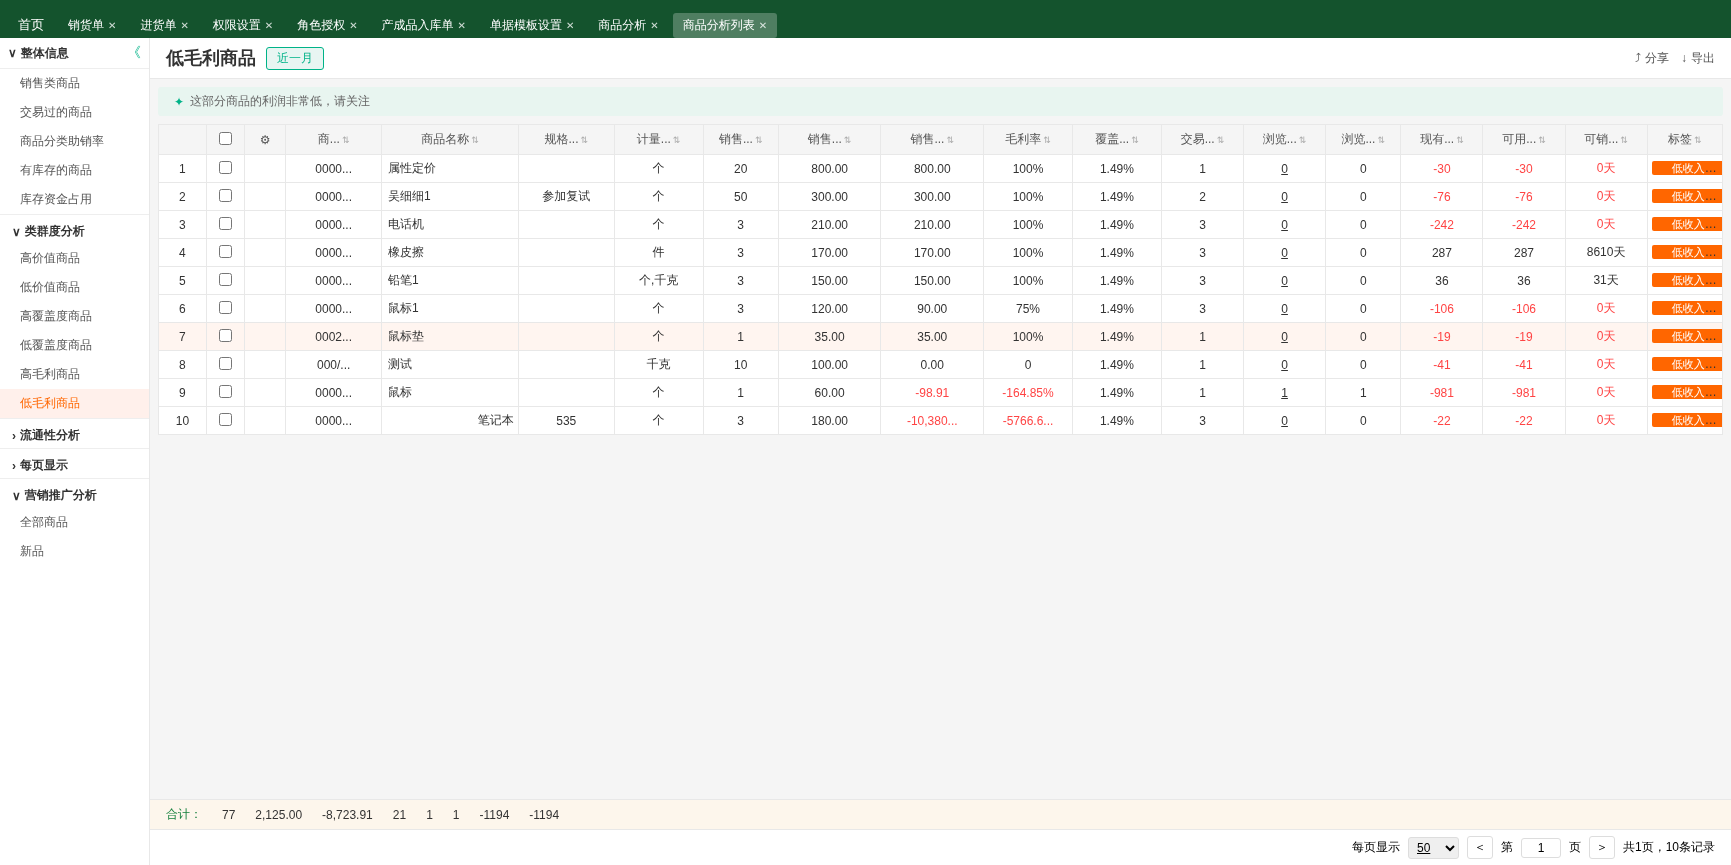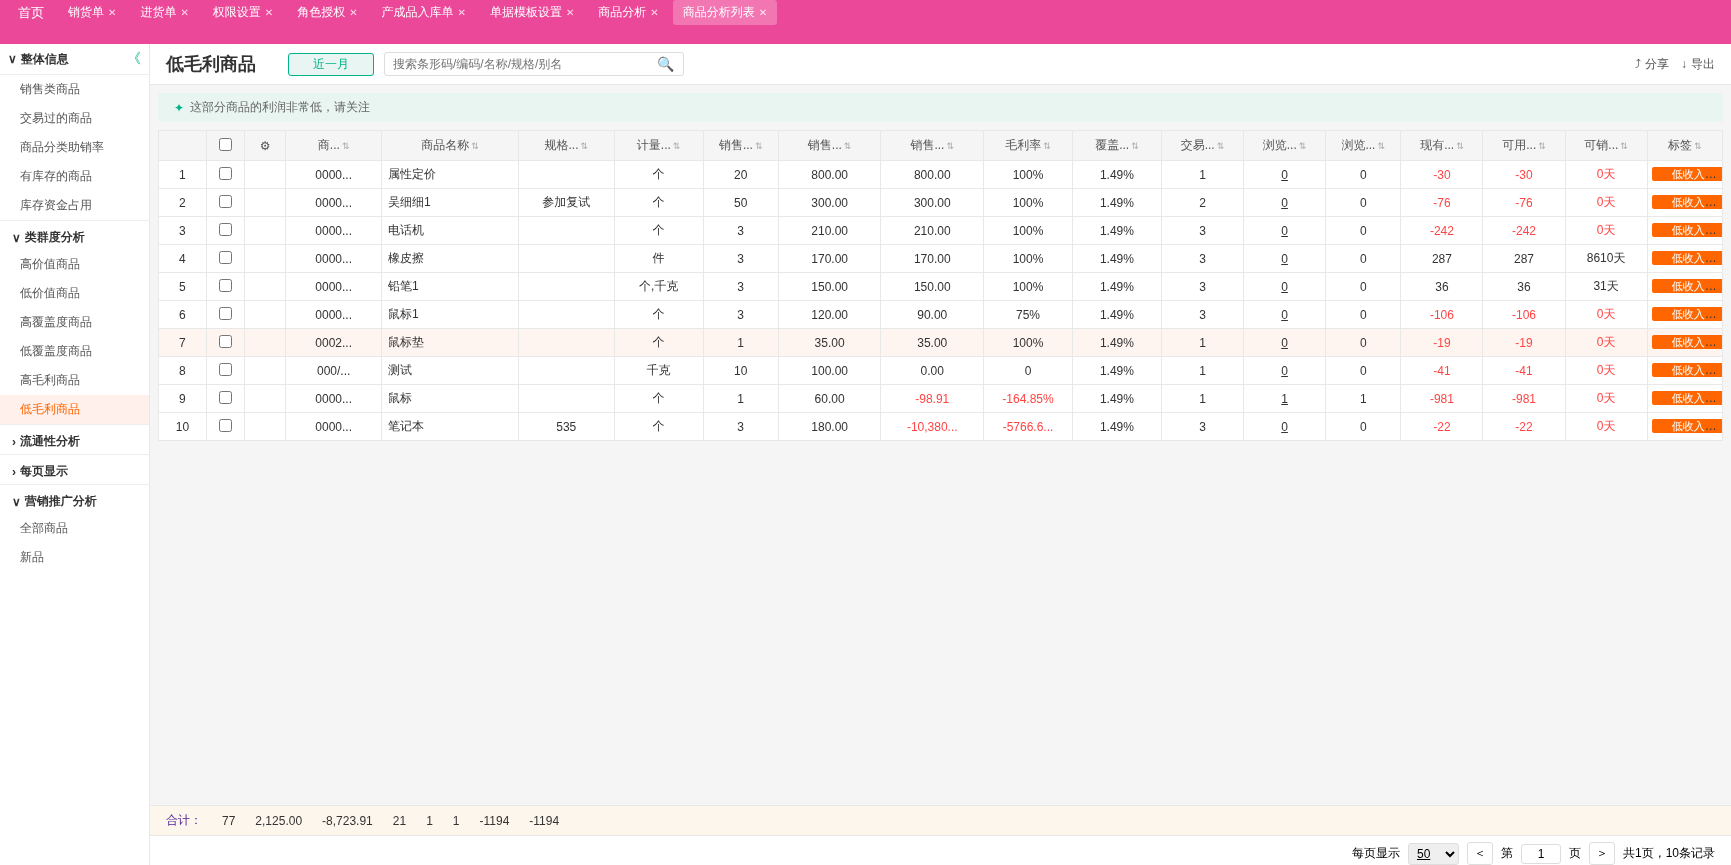--- a/index.html
+++ b/index.html
@@ -1,23 +1,23 @@
 <!DOCTYPE html>
 <html><head>
   <meta charset="utf-8">
   <style>
     * { box-sizing: border-box; margin: 0; padding: 0; font-family: 'Microsoft YaHei', Arial, sans-serif; font-size: 12px; }
     body { background: #f5f5f5; overflow: hidden; width: 1731px; height: 865px; }
 
     
     .top-nav {
-      background: #ec4899;
-      height: 44px;
-      display: flex;
-      align-items: flex-start;
+      background: #14532d;
+      height: 38px;
+      display: flex;
+      align-items: flex-end;
       padding: 0 8px;
       gap: 4px;
     }
     .nav-item {
       color: #fff;
       padding: 4px 10px;
       cursor: pointer;
       white-space: nowrap;
       border-radius: 3px;
       display: flex;
@@ -82,24 +82,23 @@
     .page-title {
       font-size: 18px;
       font-weight: bold;
       color: #333;
     }
     .filter-btn {
       background: #e8f5f2;
       color: #00b388;
       border: 1px solid #00b388;
       border-radius: 3px;
-      padding: 2px 24px;
+      padding: 2px 10px;
       cursor: pointer;
       font-size: 12px;
-      margin-left: 22px;
     }
     .search-box {
       display: flex;
       align-items: center;
       border: 1px solid #ddd;
       border-radius: 3px;
       padding: 3px 8px;
       flex: 1;
       max-width: 300px;
     }
@@ -187,21 +186,21 @@
     
     .table-footer {
       background: #fdf6ec;
       border-top: 1px solid #e8e8e8;
       padding: 6px 16px;
       display: flex;
       align-items: center;
       gap: 20px;
       font-size: 12px;
     }
-    .footer-label { color: #4c1d95; }
+    .footer-label { color: #15803d; }
     .footer-value { color: #333; }
 
     
     .pagination-bar {
       background: #fff;
       border-top: 1px solid #e8e8e8;
       padding: 6px 16px;
       display: flex;
       align-items: center;
       justify-content: flex-end;
@@ -346,24 +345,20 @@
     </div>
     <div class="sidebar-item">全部商品</div>
     <div class="sidebar-item">新品</div>
   </div>
 
   <div class="content">
 
     <div class="content-header">
       <span class="page-title">低毛利商品</span>
       <button class="filter-btn">近一月</button>
-      <div class="search-box">
-        <input type="text" placeholder="搜索条形码/编码/名称/规格/别名" style="">
-        <span style="color:#aaa;font-size:14px;">🔍</span>
-      </div>
       <div class="header-right">
         <div class="header-action-btn">
           <span>⤴</span>
           <span>分享</span>
         </div>
         <div class="header-action-btn">
           <span>↓</span>
           <span>导出</span>
         </div>
       </div>
@@ -608,21 +603,21 @@
     <td class="red-text">-981</td>
     <td class="red-text">-981</td>
     <td class="red-text">0天</td>
     <td><span class="tag-badge">低收入</span></td>
   </tr>
             <tr>
     <td>10</td>
     <td><input type="checkbox" style=""></td>
     <td></td>
     <td>0000...</td>
-    <td style="text-align:left;padding-left:6px;">笔记本</td>
+    <td style="text-align:right;padding-left:6px;">笔记本</td>
     <td>535</td>
     <td>个</td>
     <td>3</td>
     <td>180.00</td>
     <td class="red-text">-10,380...</td>
     <td class="red-text">-5766.6...</td>
     <td>1.49%</td>
     <td>3</td>
     <td><span class="underline">0</span></td>
     <td>0</td>

